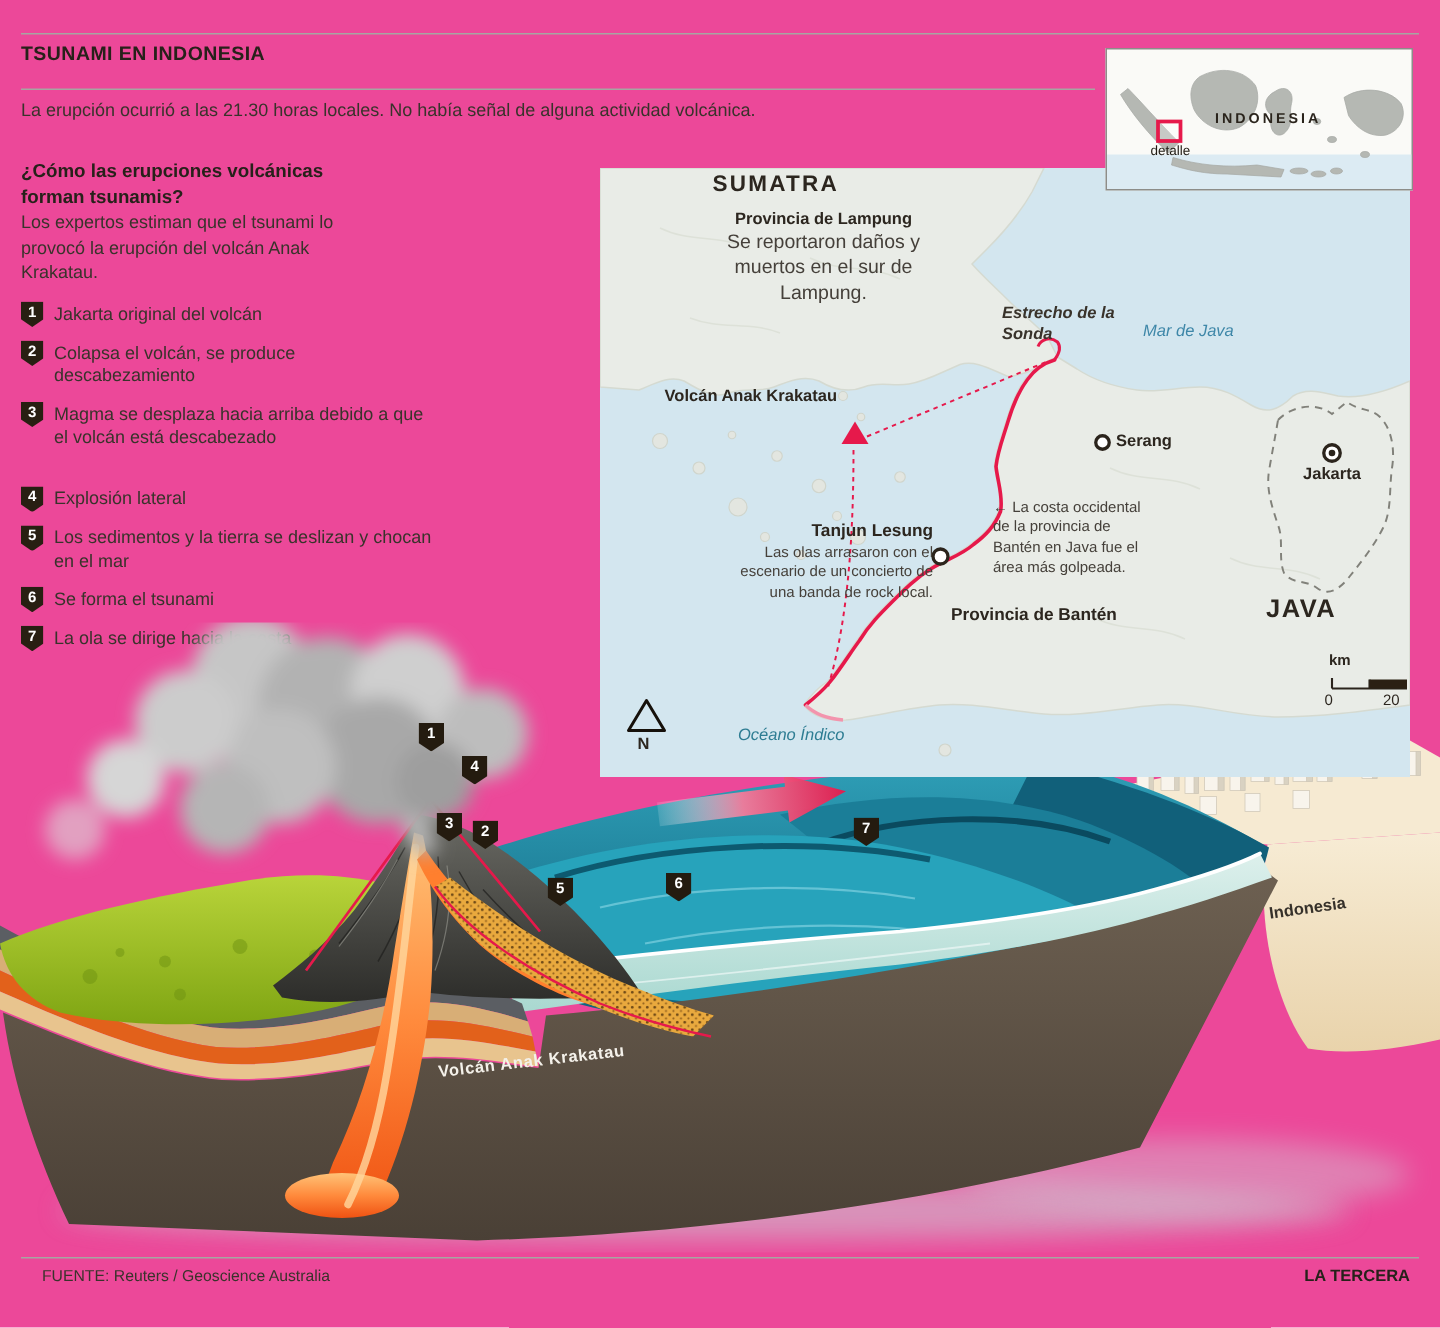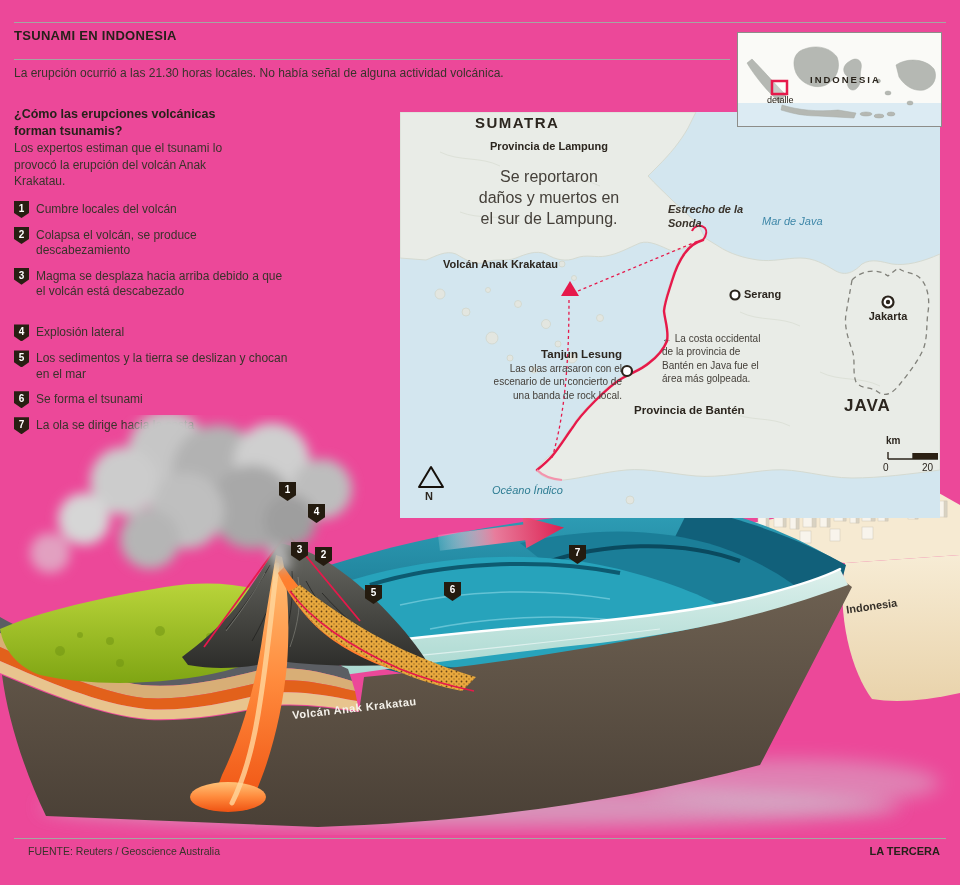--- a/index.html
+++ b/index.html
@@ -23,21 +23,21 @@
   .nbadge{flex:0 0 15px;width:15px;height:17px;background:#281f12;color:#fff;font-size:10px;font-weight:bold;
           display:flex;justify-content:center;padding-top:2px;box-sizing:border-box;
           clip-path:polygon(0 0,100% 0,100% 70%,50% 100%,0 70%);}
   .step-text{font-size:12px;line-height:1.28;color:#39332b;padding-top:1px;}
   
   .map{left:400px;top:112px;width:540px;height:406px;background:#d3e6ef;z-index:2;}
   .maplabel{position:absolute;color:#2c261f;}
   .lbl-sumatra{left:52px;top:2px;font-size:15px;font-weight:bold;letter-spacing:1.5px;margin-left:23px;}
   .lbl-lampung{left:78px;top:28px;width:142px;text-align:center;}
   .lbl-lampung .t{font-size:11px;font-weight:bold;}
-  .lbl-lampung .b{font-size:16px;line-height:1.32;color:#45403a;margin-top:14px;}
+  .lbl-lampung .b{font-size:13px;line-height:1.32;color:#45403a;margin-top:0;}
   .lbl-strait{left:268px;top:90px;width:92px;font-size:11px;font-weight:bold;font-style:italic;line-height:1.3;color:#39332b;}
   .lbl-javasea{left:362px;top:103px;font-size:11px;font-style:italic;color:#3e87a8;}
   .lbl-serang{left:344px;top:176px;font-size:11px;font-weight:bold;}
   .lbl-jakarta{left:458px;top:198px;width:60px;text-align:center;font-size:11px;font-weight:bold;}
   .lbl-volcano{left:16px;top:146px;width:142px;text-align:right;}
   .lbl-volcano .t{font-size:11px;font-weight:bold;}
   .lbl-volcano .b{font-size:10px;line-height:1.34;color:#45403a;margin-top:2px;}
   .lbl-tanjun{left:80px;top:236px;width:142px;text-align:right;}
   .lbl-tanjun .t{font-size:11.5px;font-weight:bold;}
   .lbl-tanjun .b{font-size:10px;line-height:1.34;color:#45403a;margin-top:2px;}
@@ -92,21 +92,21 @@
     <div class="abs inset-country">INDONESIA</div>
     <div class="abs inset-detail">detalle</div>
   </div>
 
   <div class="abs intro-q">¿Cómo las erupciones volcánicas forman tsunamis?</div>
   <div class="abs intro-b">Los expertos estiman que el tsunami lo provocó la erupción del volcán Anak Krakatau.</div>
 
   <div class="abs steps">
     <div class="step">
       <div class="nbadge">1</div>
-      <div class="step-text">Cumbre locales del volcán</div>
+      <div class="step-text">Jakarta original del volcán</div>
     </div>
     <div class="step">
       <div class="nbadge">2</div>
       <div class="step-text">Colapsa el volcán, se produce descabezamiento</div>
     </div>
     <div class="step gap">
       <div class="nbadge">3</div>
       <div class="step-text">Magma se desplaza hacia arriba debido a que el volcán está descabezado</div>
     </div>
     <div class="step">

